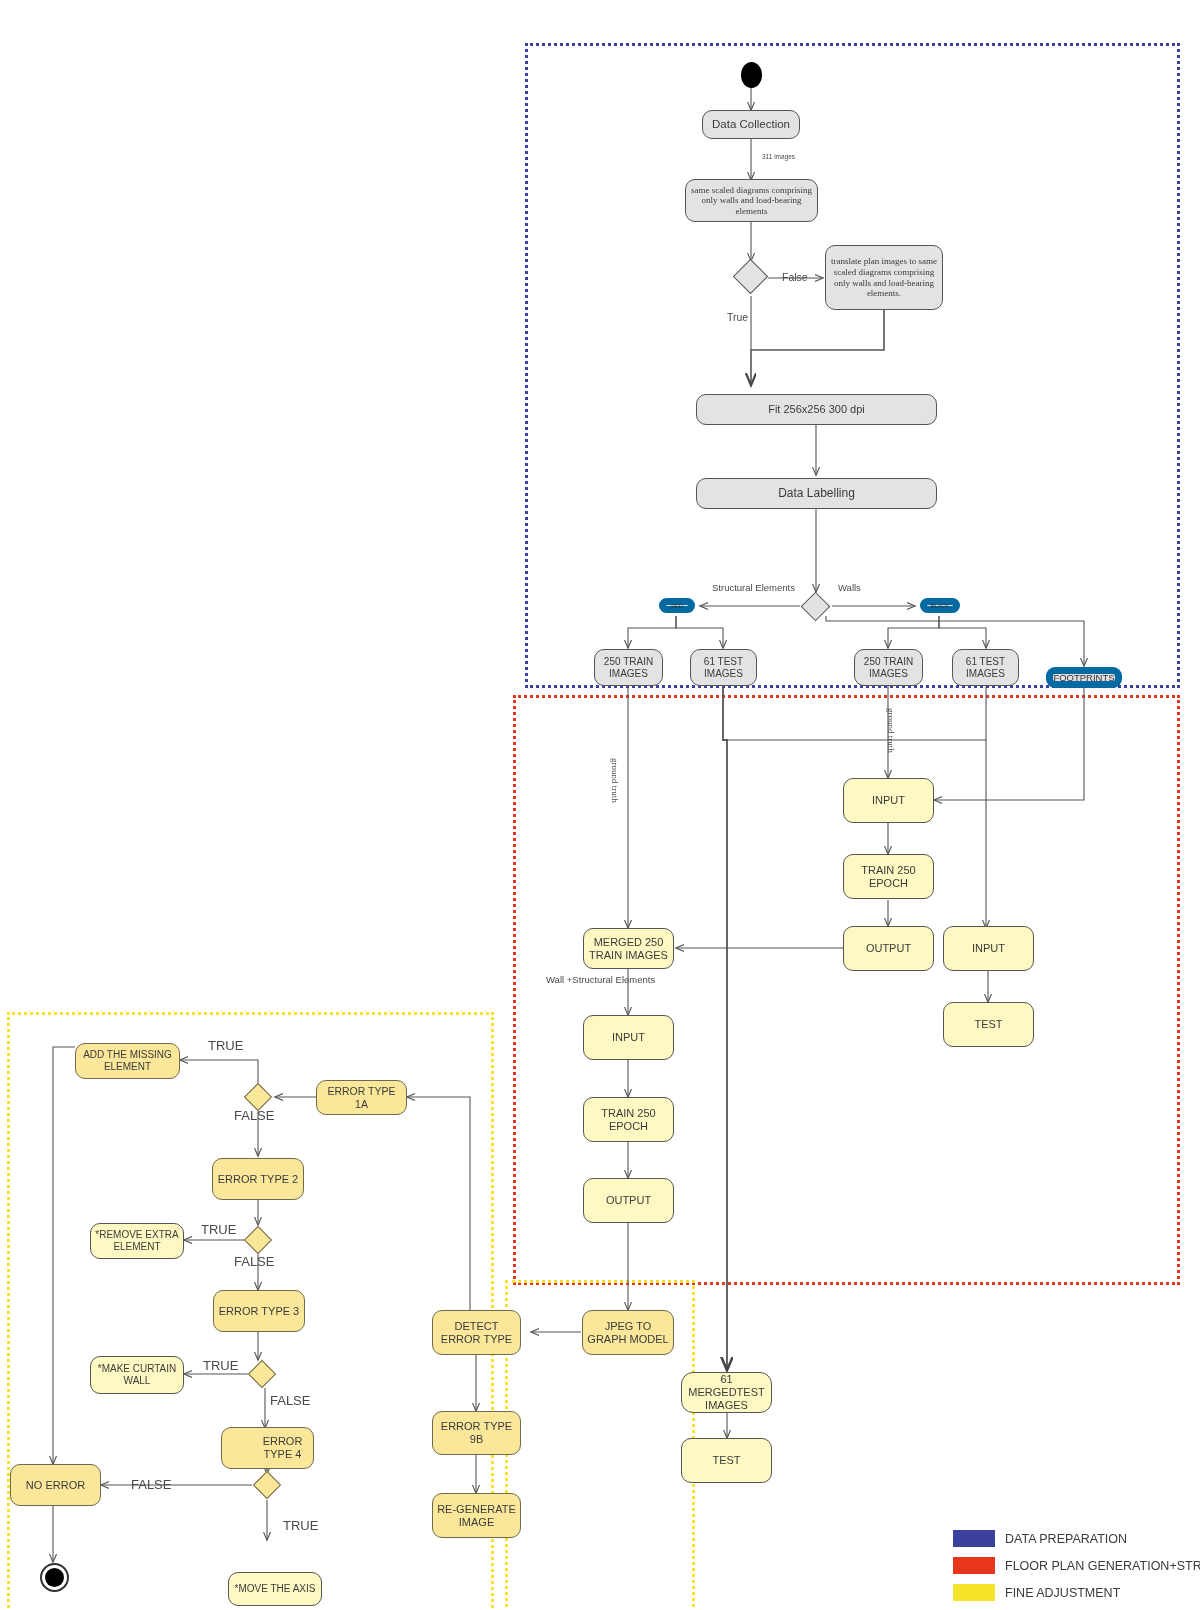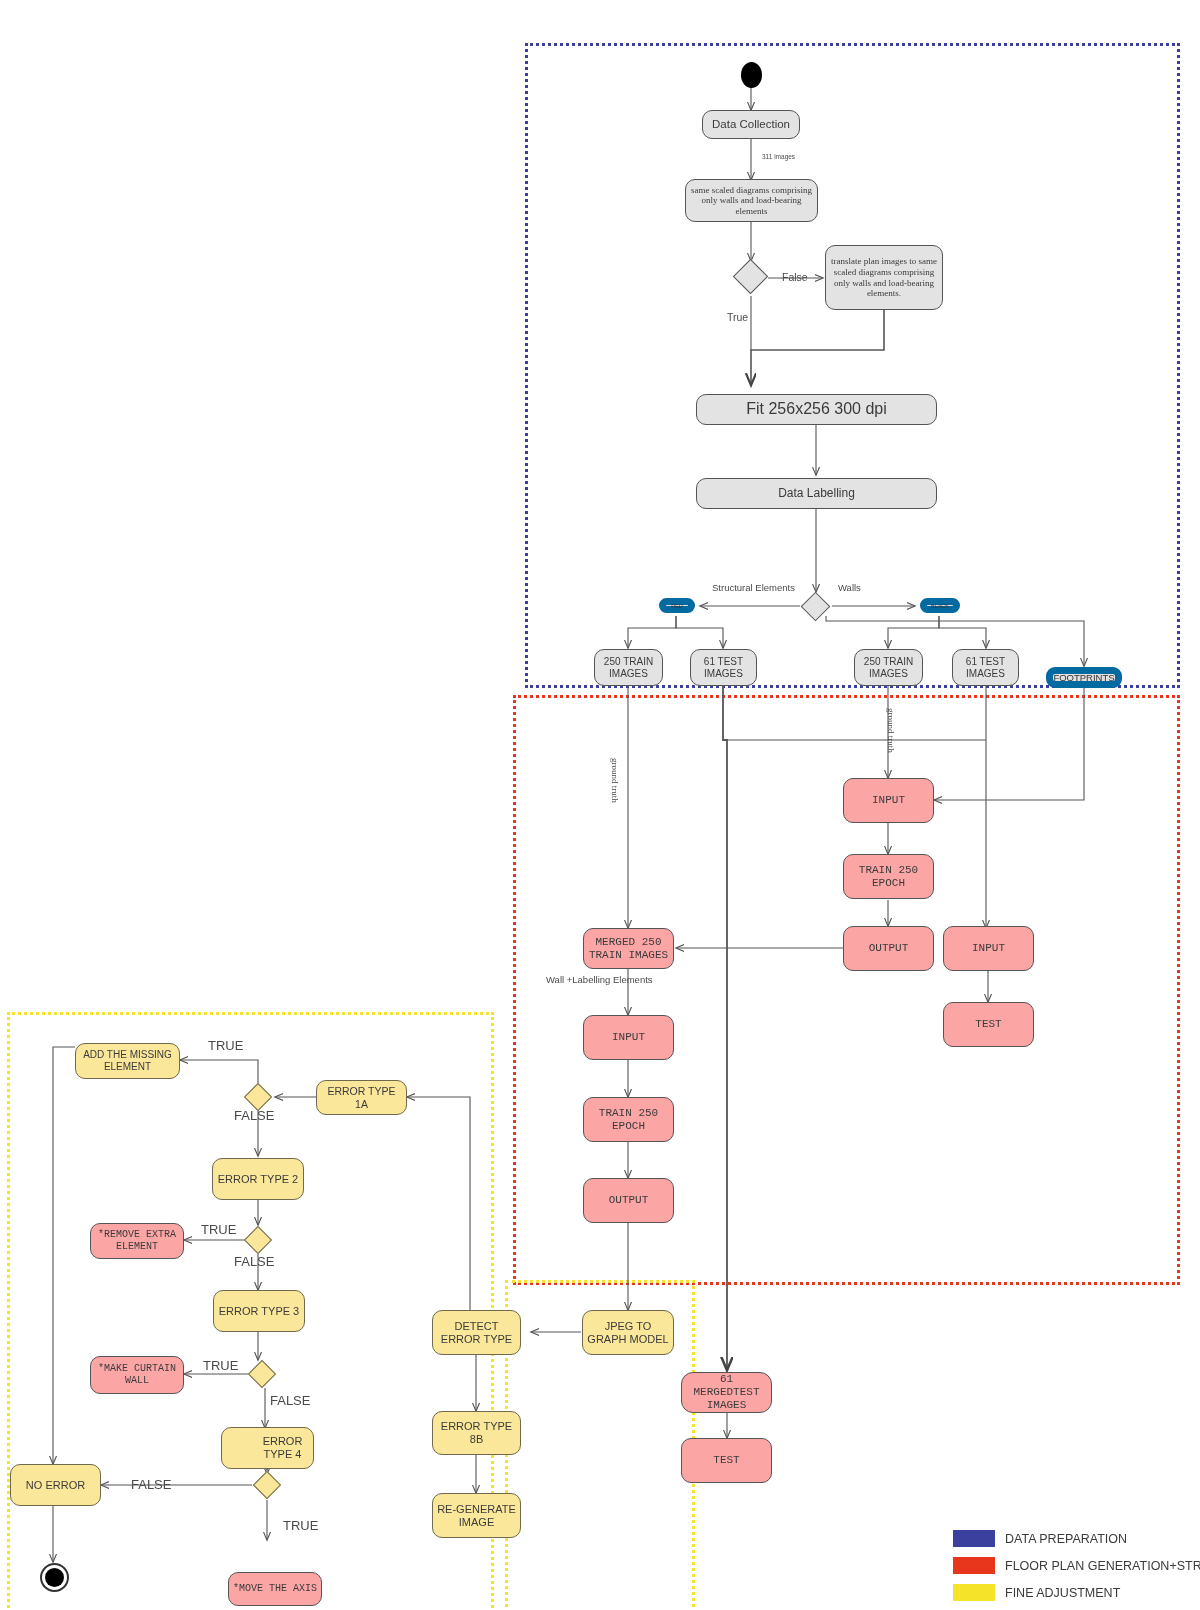--- a/index.html
+++ b/index.html
@@ -10,21 +10,21 @@
   .region{position:absolute;box-sizing:border-box;background:transparent;}
   .region.blue{border:3px dotted #3b3f9e;}
   .region.red{border:3px dotted #e8361c;}
   .region.yellow{border:3px dotted #f5e32a;}
 
   
   .node{position:absolute;box-sizing:border-box;display:flex;align-items:center;
         justify-content:center;text-align:center;border:1px solid #4a4a4a;
         border-radius:10px;line-height:1.18;color:#3b3b3b;padding:2px 4px;}
   .node.grey{background:#e3e3e3;border-color:#555;}
-  .node.white{background:#fca5a5;border-color:#555;font-family:Liberation Mono, monospace;}
+  .node.white{background:#fef9c3;border-color:#555;}
   .node.yel{background:#fbe79a;border-color:#6f6a4d;}
   .node.serif{font-family:"Liberation Serif", serif;}
 
   .pill{position:absolute;box-sizing:border-box;display:flex;align-items:center;
         justify-content:center;text-align:center;background:#e0e0e0;
         border:7px solid #0369a1;border-radius:14px;color:#333;}
 
   .diamond{position:absolute;background:#e3e3e3;border:1px solid #555;
            transform:rotate(45deg);box-sizing:border-box;}
   .diamond.yel{background:#fbe79a;border-color:#6f6a4d;}
@@ -188,21 +188,21 @@
 
   <div class="node grey serif" style="left:685px;top:139px;width:133px;height:43px;font-size:9px;">same scaled diagrams comprising only walls and load-bearing elements</div>
 
   <div class="diamond" style="left:738px;top:224px;width:25px;height:25px;"></div>
 
   <div class="lbl" style="left:782px;top:231px;font-size:10.5px;">False</div>
   <div class="lbl" style="left:727px;top:271px;font-size:10.5px;">True</div>
 
   <div class="node grey serif" style="left:825px;top:205px;width:118px;height:65px;font-size:9px;">translate plan images to same scaled diagrams comprising only walls and load-bearing elements.</div>
 
-  <div class="node grey" style="left:696px;top:354px;width:241px;height:31px;font-size:16px;">Fit 256x256 300 dpi</div>
+  <div class="node grey" style="left:696px;top:354px;width:241px;height:31px;font-size:11px;">Fit 256x256 300 dpi</div>
 
   <div class="node grey" style="left:696px;top:438px;width:241px;height:31px;font-size:12px;">Data Labelling</div>
 
   <div class="lbl" style="left:712px;top:542px;font-size:9.5px;">Structural Elements</div>
   <div class="lbl" style="left:838px;top:542px;font-size:9.5px;">Walls</div>
 
   <div class="diamond" style="left:805px;top:556px;width:21px;height:21px;"></div>
 
   <div class="pill" style="left:659px;top:558px;width:36px;height:15px;font-size:5.5px;">RED</div>
   <div class="pill" style="left:920px;top:558px;width:40px;height:15px;font-size:5.5px;">BLACK</div>
@@ -218,29 +218,29 @@
 
   <div class="node white" style="left:843px;top:738px;width:91px;height:45px;font-size:11px;">INPUT</div>
   <div class="node white" style="left:843px;top:814px;width:91px;height:45px;font-size:11px;">TRAIN 250 EPOCH</div>
   <div class="node white" style="left:843px;top:886px;width:91px;height:45px;font-size:11px;">OUTPUT</div>
 
   <div class="node white" style="left:943px;top:886px;width:91px;height:45px;font-size:11px;">INPUT</div>
   <div class="node white" style="left:943px;top:962px;width:91px;height:45px;font-size:11px;">TEST</div>
 
   <div class="node white" style="left:583px;top:888px;width:91px;height:41px;font-size:11px;">MERGED 250 TRAIN IMAGES</div>
 
-  <div class="lbl" style="left:546px;top:934px;font-size:9.5px;">Wall +Labelling Elements</div>
+  <div class="lbl" style="left:546px;top:934px;font-size:9.5px;">Wall +Structural Elements</div>
 
   <div class="node white" style="left:583px;top:975px;width:91px;height:45px;font-size:11px;">INPUT</div>
   <div class="node white" style="left:583px;top:1057px;width:91px;height:45px;font-size:11px;">TRAIN 250 EPOCH</div>
   <div class="node white" style="left:583px;top:1138px;width:91px;height:45px;font-size:11px;">OUTPUT</div>
 
   <div class="node yel" style="left:582px;top:1270px;width:92px;height:45px;font-size:11px;">JPEG TO GRAPH MODEL</div>
   <div class="node yel" style="left:432px;top:1270px;width:89px;height:45px;font-size:11px;">DETECT ERROR TYPE</div>
-  <div class="node yel" style="left:432px;top:1371px;width:89px;height:44px;font-size:11px;">ERROR TYPE 8B</div>
+  <div class="node yel" style="left:432px;top:1371px;width:89px;height:44px;font-size:11px;">ERROR TYPE 9B</div>
   <div class="node yel" style="left:432px;top:1453px;width:89px;height:45px;font-size:11px;">RE-GENERATE IMAGE</div>
 
   <div class="node white" style="left:681px;top:1332px;width:91px;height:41px;font-size:11px;border-radius:12px;">61 MERGEDTEST IMAGES</div>
   <div class="node white" style="left:681px;top:1398px;width:91px;height:45px;font-size:11px;">TEST</div>
 
   <div class="node yel" style="left:316px;top:1040px;width:91px;height:35px;font-size:10.5px;">ERROR TYPE 1A</div>
 
   <div class="node yel" style="left:75px;top:1003px;width:105px;height:36px;font-size:10px;">ADD THE MISSING ELEMENT</div>
 
   <div class="diamond yel" style="left:248px;top:1047px;width:20px;height:20px;"></div>

